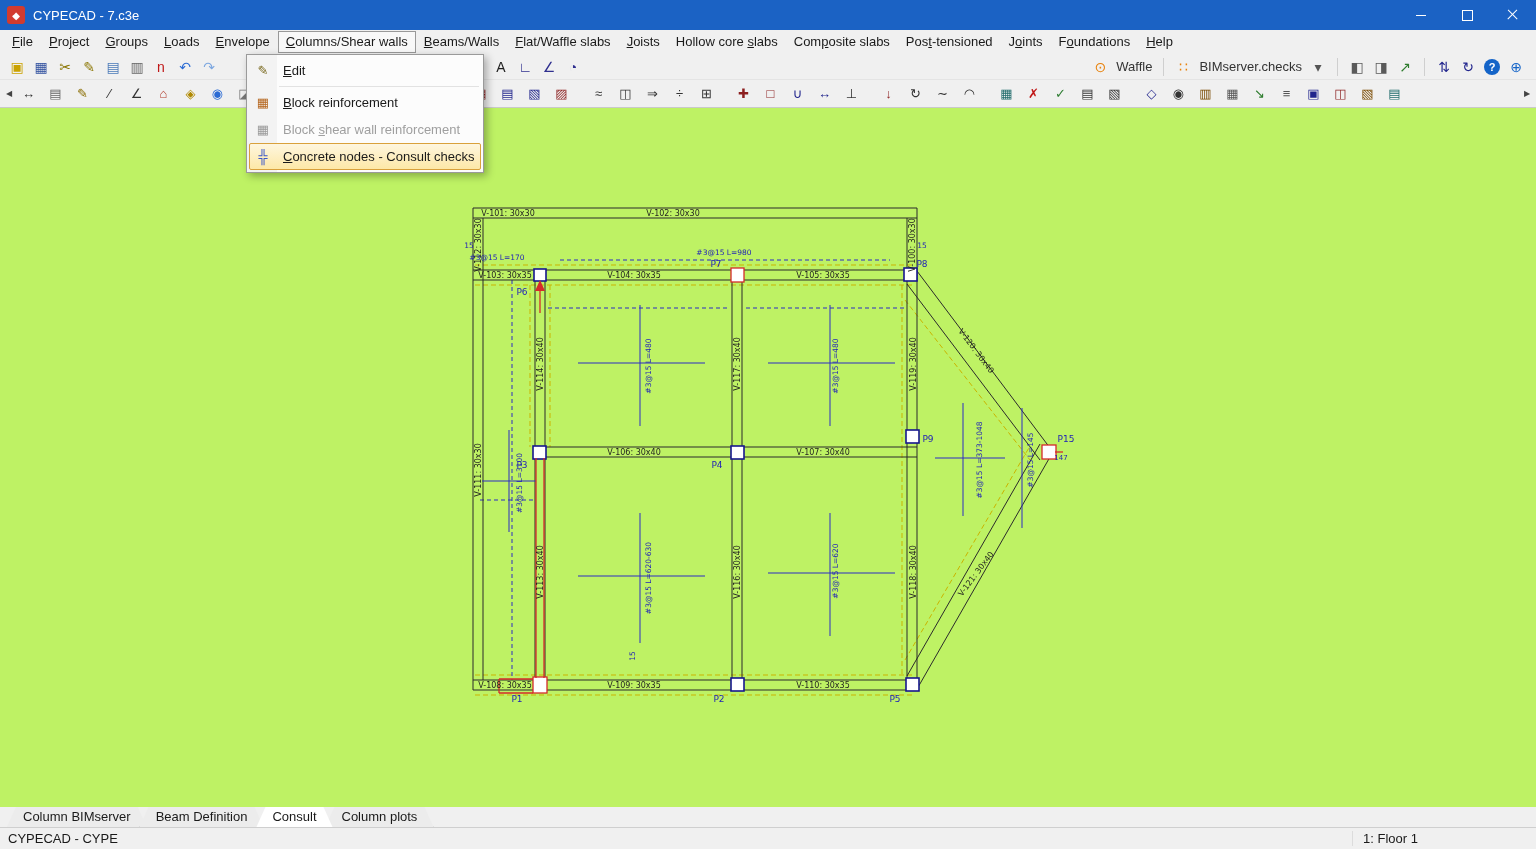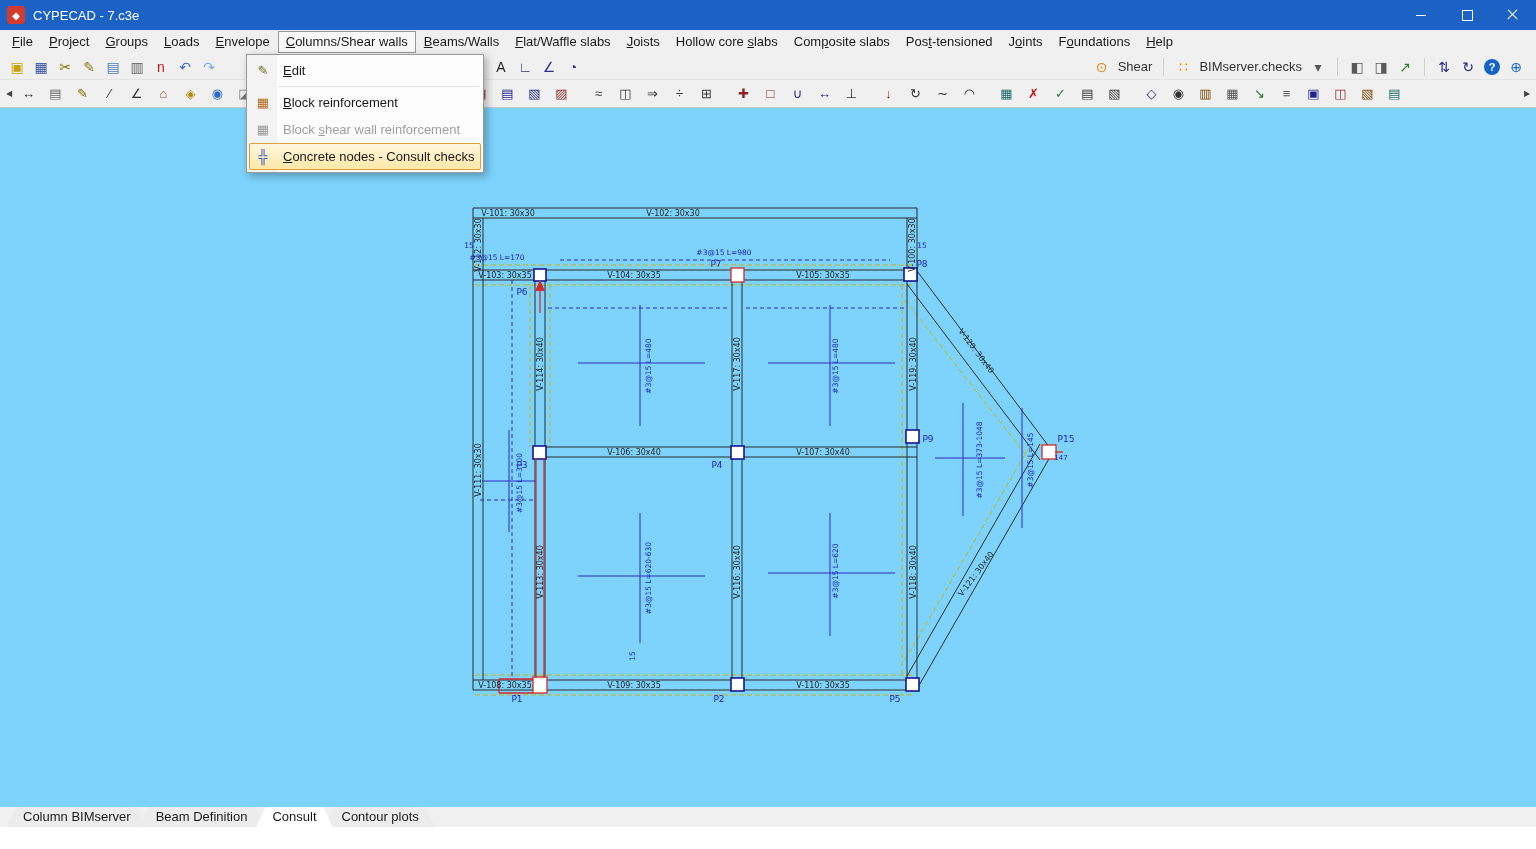--- a/index.html
+++ b/index.html
@@ -35,21 +35,21 @@
   .round{background:#1464c8;color:#fff !important;border-radius:50%;width:16px;height:16px;font-size:11px;
          display:inline-flex;align-items:center;justify-content:center;margin:0 4px;font-weight:bold;font-style:normal;}
   .toolbar2{height:28px;background:#f0f0f0;border-bottom:1px solid #c9c9c9;display:flex;align-items:center;
             padding:0 3px;flex:none;box-sizing:border-box;}
   .icon2{width:21px;height:21px;display:inline-flex;align-items:center;justify-content:center;font-size:13px;margin:0 3px;}
   .icon2.gap{margin-left:13px;}
   .nav-btn{width:12px;height:22px;font-size:8px;display:inline-flex;align-items:center;justify-content:center;color:#444;}
   .nav-btn.next{margin-left:auto;}
 
   
-  .canvas-area{height:699px;background:#7dd3fc;position:relative;flex:none;}
+  .canvas-area{height:699px;background:#bef264;position:relative;flex:none;}
   #plan{width:1536px;height:699px;display:block;}
 
   
   .dropdown{position:absolute;left:246px;top:54px;width:238px;
             background:linear-gradient(to right,#f3f3f3 30px,#fcfcfc 30px);
             border:1px solid #9a9a9a;box-shadow:3px 3px 8px rgba(0,0,0,.3);z-index:50;padding:2px;box-sizing:border-box;}
   .ditem{display:flex;align-items:center;height:25px;font-size:13px;border:1px solid transparent;border-radius:2px;}
   .dicon{width:26px;text-align:center;font-size:13px;flex:none;}
   .dlabel{margin-left:7px;white-space:nowrap;}
   .ditem.disabled{color:#9f9f9f;}
@@ -121,21 +121,21 @@
         <span class="icon1" style="color: rgb(125, 167, 224);">↷</span>
         <span class="t1spacer"></span>
         <span class="icon1" style="color: rgb(63, 63, 63);">▦</span>
         <span class="icon1" style="color: rgb(31, 31, 31);">A</span>
         <span class="icon1" style="color: rgb(47, 47, 143);">∟</span>
         <span class="icon1" style="color: rgb(47, 47, 143);">∠</span>
         <span class="icon1" style="color: rgb(47, 47, 143);">◔</span>
       </div>
     <div class="t1-right" id="t1-right">
         <span class="icon1" style="color: rgb(232, 130, 12);">⊙</span>
-        <span class="t1label">Shear</span>
+        <span class="t1label">Waffle</span>
         <span class="vsep"></span>
         <span class="icon1" style="color: rgb(232, 130, 12);">∷</span>
         <span class="t1label">BIMserver.checks</span>
         <span class="icon1" style="color: rgb(85, 85, 85);">▾</span>
         <span class="vsep"></span>
         <span class="icon1" style="color: rgb(90, 90, 90);">◧</span>
         <span class="icon1" style="color: rgb(90, 90, 90);">◨</span>
         <span class="icon1" style="color: rgb(47, 125, 47);">↗</span>
         <span class="vsep"></span>
         <span class="icon1" style="color: rgb(32, 36, 140);">⇅</span>
@@ -330,17 +330,21 @@
       <div class="ditem highlighted">
         <span class="dicon" style="color: rgb(58, 87, 200);">╬</span>
         <span class="dlabel"><u>C</u>oncrete nodes - Consult checks</span>
       </div>
     </div>
 
   <div class="tabbar" id="tabbar">
       <div class="tab">Column BIMserver</div>
       <div class="tab">Beam Definition</div>
       <div class="tab active">Consult</div>
-      <div class="tab">Contour plots</div>
-    </div>
-
+      <div class="tab">Column plots</div>
+    </div>
+
+  <div class="statusbar">
+    <span>CYPECAD - CYPE</span>
+    <span class="status-right">1: Floor 1</span>
+  </div>
 
 </div>
 
 </body></html>

